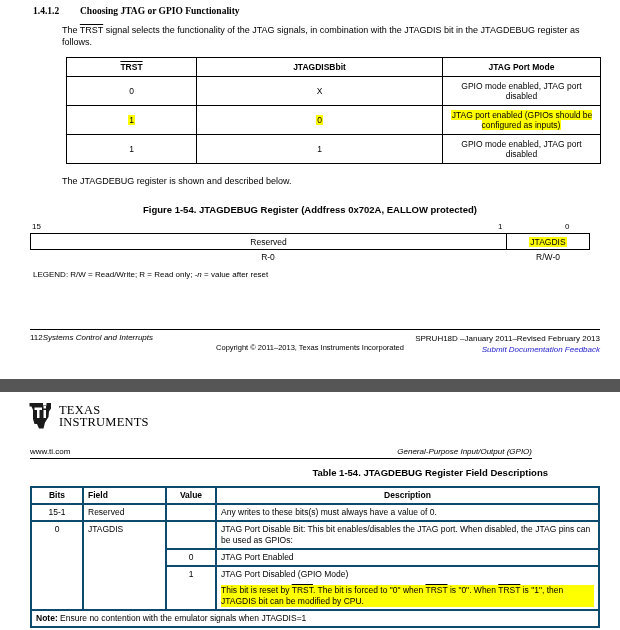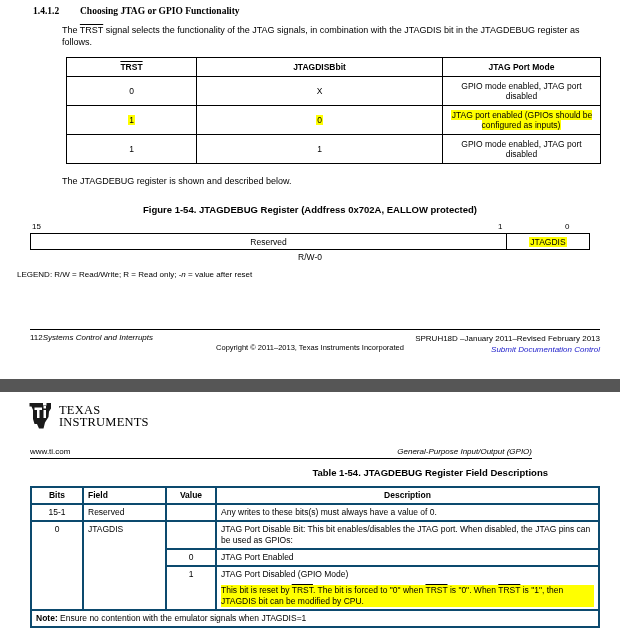--- a/index.html
+++ b/index.html
@@ -97,21 +97,21 @@
   }
   .reg-reserved { flex: 0 0 475px; border-right: 1.5px solid #000; }
   .reg-jtagdis  { flex: 1; }
 
   .reg-rw { display: flex; height: 12px; margin-top: 1px; }
   .reg-rw .reg-cell { font-size: 8.5px; }
   .rw-left  { flex: 0 0 476px; }
   .rw-right { flex: 1; }
 
   .legend {
-    margin: 7px 0 0 17px;
+    margin: 7px 0 0 33px;
     font-size: 8px;
   }
   .legend i { font-style: italic; }
 
   
   .foot-rule {
     position: absolute;
     left: 30px; right: 20px;
     top: 329px;
     border-top: 1.5px solid #000;
@@ -276,35 +276,36 @@
     </div>
     <div class="reg-row">
       <div class="reg-cell reg-reserved">
           <span>Reserved</span>
         </div>
       <div class="reg-cell reg-jtagdis">
           <span class="hl-in">JTAGDIS</span>
         </div>
     </div>
     <div class="reg-rw">
+      <div class="reg-cell rw-left">R-0</div>
       <div class="reg-cell rw-right">R/W-0</div>
     </div>
   </div>
 
   <div class="legend">LEGEND: R/W = Read/Write; R = Read only; -<i>n</i> = value after reset</div>
 
   <div class="foot-rule"></div>
   <div class="foot-line">
     <div class="foot-left">
       <span class="foot-pageno">112</span>
       <span class="foot-chapter">Systems Control and Interrupts</span>
     </div>
     <div class="foot-right">
       <div class="foot-doc">SPRUH18D –January 2011–Revised February 2013</div>
-      <div class="foot-link">Submit Documentation Control</div>
+      <div class="foot-link">Submit Documentation Feedback</div>
     </div>
   </div>
   <div class="copyright">Copyright © 2011–2013, Texas Instruments Incorporated</div>
 </div>
 
 <div class="separator"></div>
 
 <div class="page2">
 
   <div class="ti-logo-block">

